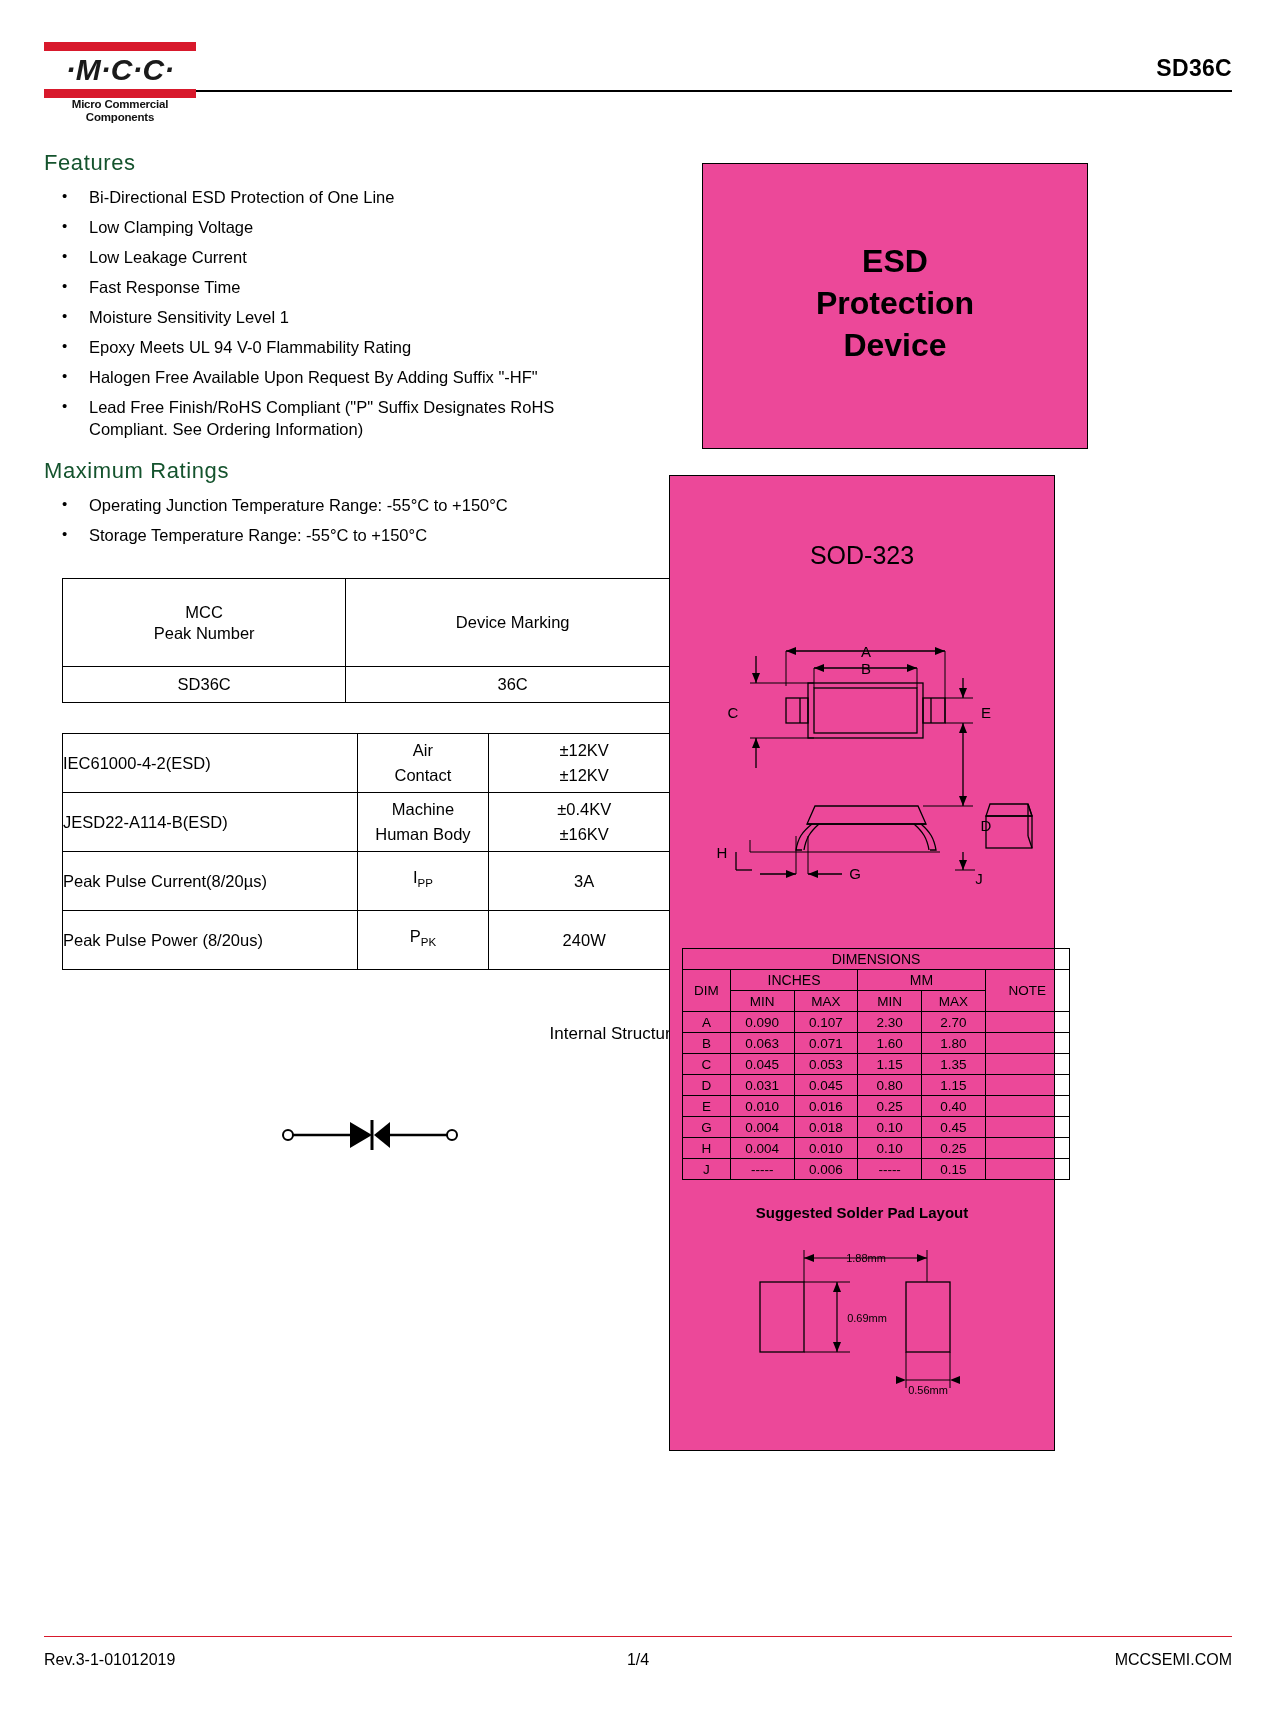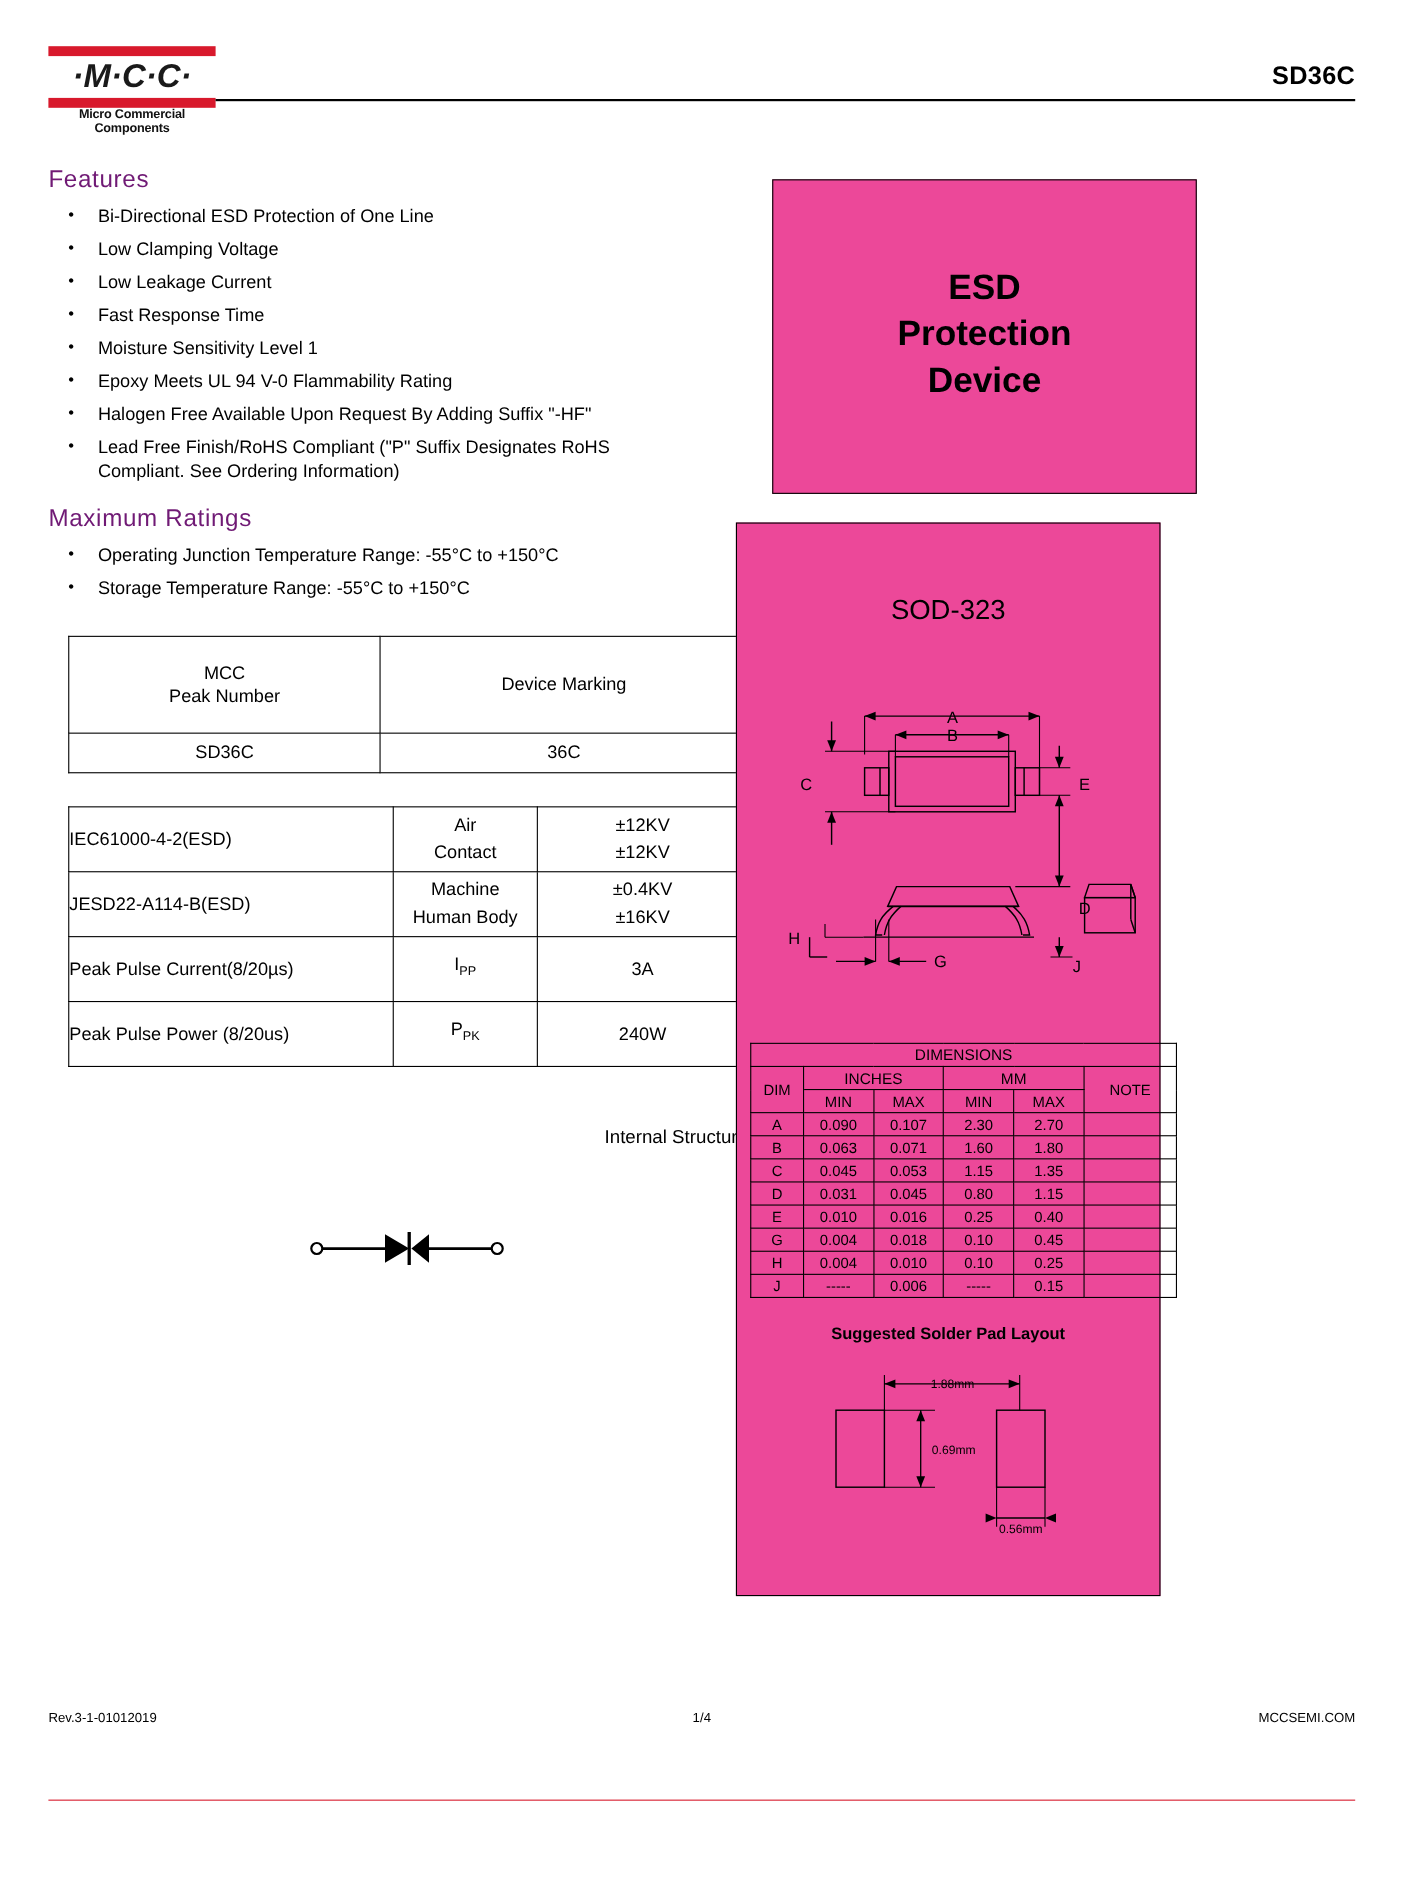--- a/index.html
+++ b/index.html
@@ -36,21 +36,21 @@
   }
   #part-title {
     position:absolute; right:44px; top:55px;
     font-size:23px; font-weight:bold; letter-spacing:0.3px;
   }
 
   
   #left-col { position:absolute; left:44px; top:150px; width:640px; }
   .sec-head {
     font-size:22px; font-weight:normal; letter-spacing:0.6px;
-    margin:0 0 10px 0; color:#701a75;
+    margin:0 0 10px 0; color:#14532d;
   }
   ul.bullets { list-style:none; margin:0 0 0 0; padding:0; }
   ul.bullets li {
     position:relative; padding-left:45px; margin-bottom:8px;
     font-size:16.5px; line-height:22px;
   }
   ul.bullets li:before {
     content:"\2022"; position:absolute; left:18px; top:-1px; font-size:15px;
   }
   #max-ratings-head { margin-top:18px; }
@@ -112,21 +112,21 @@
 
   
   #pad-title {
     position:absolute; left:0; top:728px; width:100%;
     text-align:center; font-size:15px; font-weight:bold;
   }
   #pad-svg { position:absolute; left:30px; top:760px; }
 
   
   #footer-rule { position:absolute; left:44px; top:1636px; width:1188px; height:1px; background:#d8192c; }
-  #footer { position:absolute; left:44px; top:1554px; width:1188px; height:24px; font-size:12px; }
+  #footer { position:absolute; left:44px; top:1651px; width:1188px; height:24px; font-size:16px; }
   #footer-left { position:absolute; left:0; top:0; }
   #footer-center { position:absolute; left:0; top:0; width:100%; text-align:center; }
   #footer-right { position:absolute; right:0; top:0; }
 
   text { font-family:"Liberation Sans", sans-serif; }
 </style>
 </head>
 <body>
 
 <div id="header">

